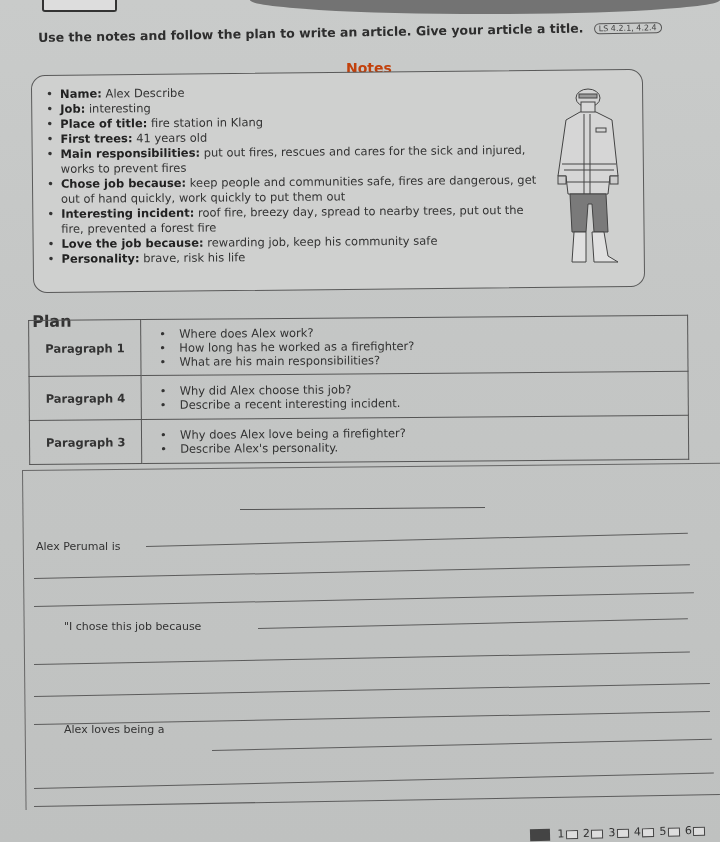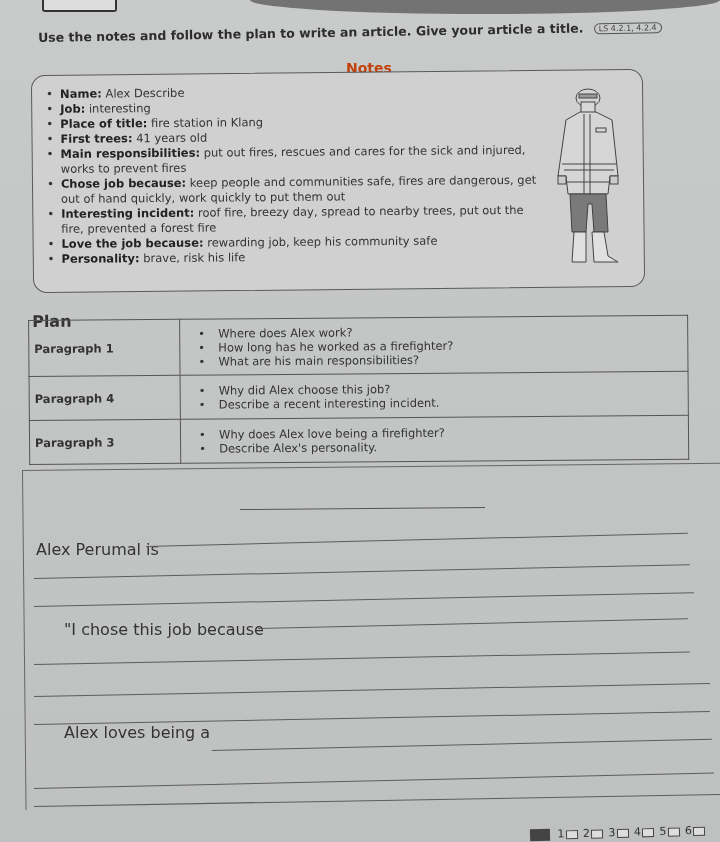--- a/index.html
+++ b/index.html
@@ -59,39 +59,39 @@
       transform: rotate(-0.45deg); transform-origin: left top;
     }
     .plan-label {
       position: absolute; left: 4px; top: 4px; font-size: 16px; font-weight: bold; color: #333;
     }
     .plan-table {
       position: absolute; left: 0; top: 12px; width: 660px;
       border-collapse: collapse; font-size: 11.5px; color: #333;
     }
     .plan-table td { border: 1.5px solid #555; vertical-align: middle; }
-    .plan-table td.para { width: 151px; padding-left: 5px; font-weight: bold; font-size: 11.5px; }
+    .plan-table td.para { width: 112px; padding-left: 16px; font-weight: bold; font-size: 11.5px; }
     .plan-table ul { list-style: none; padding: 4px 0 4px 18px; }
     .plan-table li { position: relative; padding-left: 20px; line-height: 14px; }
     .plan-table li::before { content: "•"; position: absolute; left: 0; }
     .writing-box {
       position: absolute; left: 22px; top: 470px; width: 700px; height: 340px;
       border-left: 1.5px solid #666; border-top: 1.5px solid #666;
       transform: rotate(-0.6deg); transform-origin: left top;
     }
     .title-line {
       position: absolute; left: 240px; top: 508px; width: 245px; height: 0;
       border-top: 1px solid #555; transform: rotate(-0.5deg);
     }
     .wline {
       position: absolute; height: 0; border-top: 1px solid #5c5c5c;
       transform-origin: left top;
     }
     .prompt {
-      position: absolute; font-size: 16px; color: #333;
+      position: absolute; font-size: 11px; color: #333;
     }
     .footer-boxes {
       position: absolute; left: 530px; top: 826px; font-size: 11px; color: #333;
       white-space: nowrap; transform: rotate(-1.5deg);
     }
     .footer-boxes span.cb {
       display: inline-block; width: 12px; height: 9px; border: 1px solid #444;
       margin: 0 2px 0 1px; vertical-align: middle; background: #ddd;
     }
     .footer-boxes span.dark {

